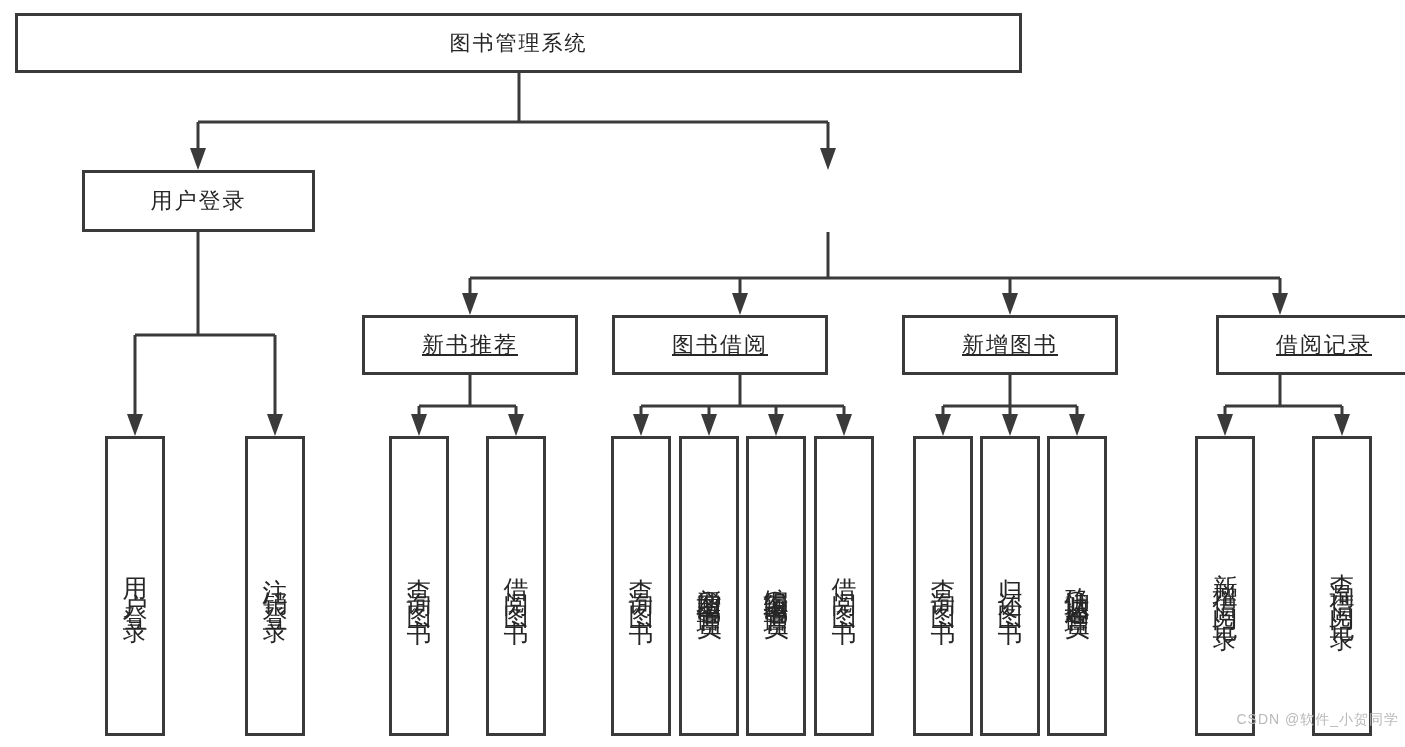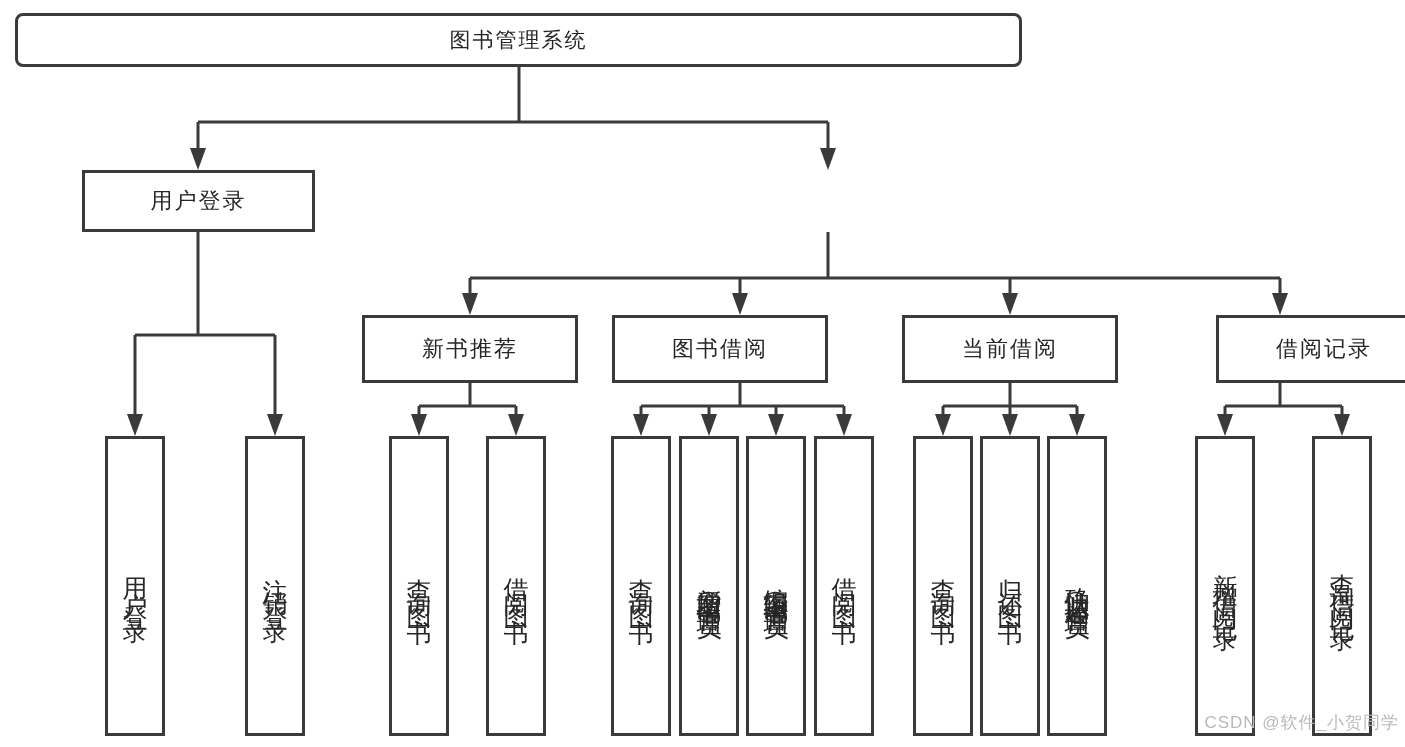--- a/index.html
+++ b/index.html
@@ -33,51 +33,51 @@
     z-index: 2;
   }
   .h-node {
     font-size: 22px;
     letter-spacing: 2px;
   }
   .root-node {
     left: 15px;
     top: 13px;
     width: 1007px;
-    height: 54px;
+    height: 60px;
     font-size: 21px;
-    border-radius: 8px;
   }
   .l2-node {
     top: 170px;
     width: 233px;
     height: 62px;
   }
   .l3-node {
     top: 315px;
     width: 216px;
-    height: 68px;
+    height: 60px;
+    text-decoration: underline;
   }
   .leaf {
     top: 436px;
     width: 60px;
     height: 300px;
     writing-mode: vertical-rl;
     text-orientation: mixed;
     font-size: 25px;
     line-height: 1;
   }
   .ls-s { letter-spacing: 14px; }  
   .ls-m { letter-spacing: 11px; }  
   .ls-l { letter-spacing: 4px;  }  
   .watermark {
     position: absolute;
     top: 711px;
     right: 6px;
-    font-size: 17px;
+    font-size: 14px;
     color: #b9b9b9;
     letter-spacing: 1px;
     z-index: 5;
     white-space: nowrap;
   }
 </style>
 </head>
 <body>
 
 <div class="canvas">
@@ -114,21 +114,21 @@
       <polygon points="1334,414 1350,414 1342,436"></polygon>
     </g>
   </svg>
 
   <div class="node h-node root-node">图书管理系统</div>
 
   <div class="node h-node l2-node" style="left:82px;">用户登录</div>
 
   <div class="node h-node l3-node" style="left:362px;">新书推荐</div>
   <div class="node h-node l3-node" style="left:612px;">图书借阅</div>
-  <div class="node h-node l3-node" style="left:902px;">当前借阅</div>
+  <div class="node h-node l3-node" style="left:902px;">新增图书</div>
   <div class="node h-node l3-node" style="left:1172px;margin-left:44px;">借阅记录</div>
 
   <div class="node leaf ls-s" style="left:105px;">用户登录</div>
   <div class="node leaf ls-s" style="left:245px;">注销登录</div>
 
   <div class="node leaf ls-s" style="left:389px;">查询图书</div>
   <div class="node leaf ls-s" style="left:486px;">借阅图书</div>
 
   <div class="node leaf ls-s" style="left:611px;">查询图书</div>
   <div class="node leaf ls-l" style="left:679px;">新增图书（管理员）</div>

